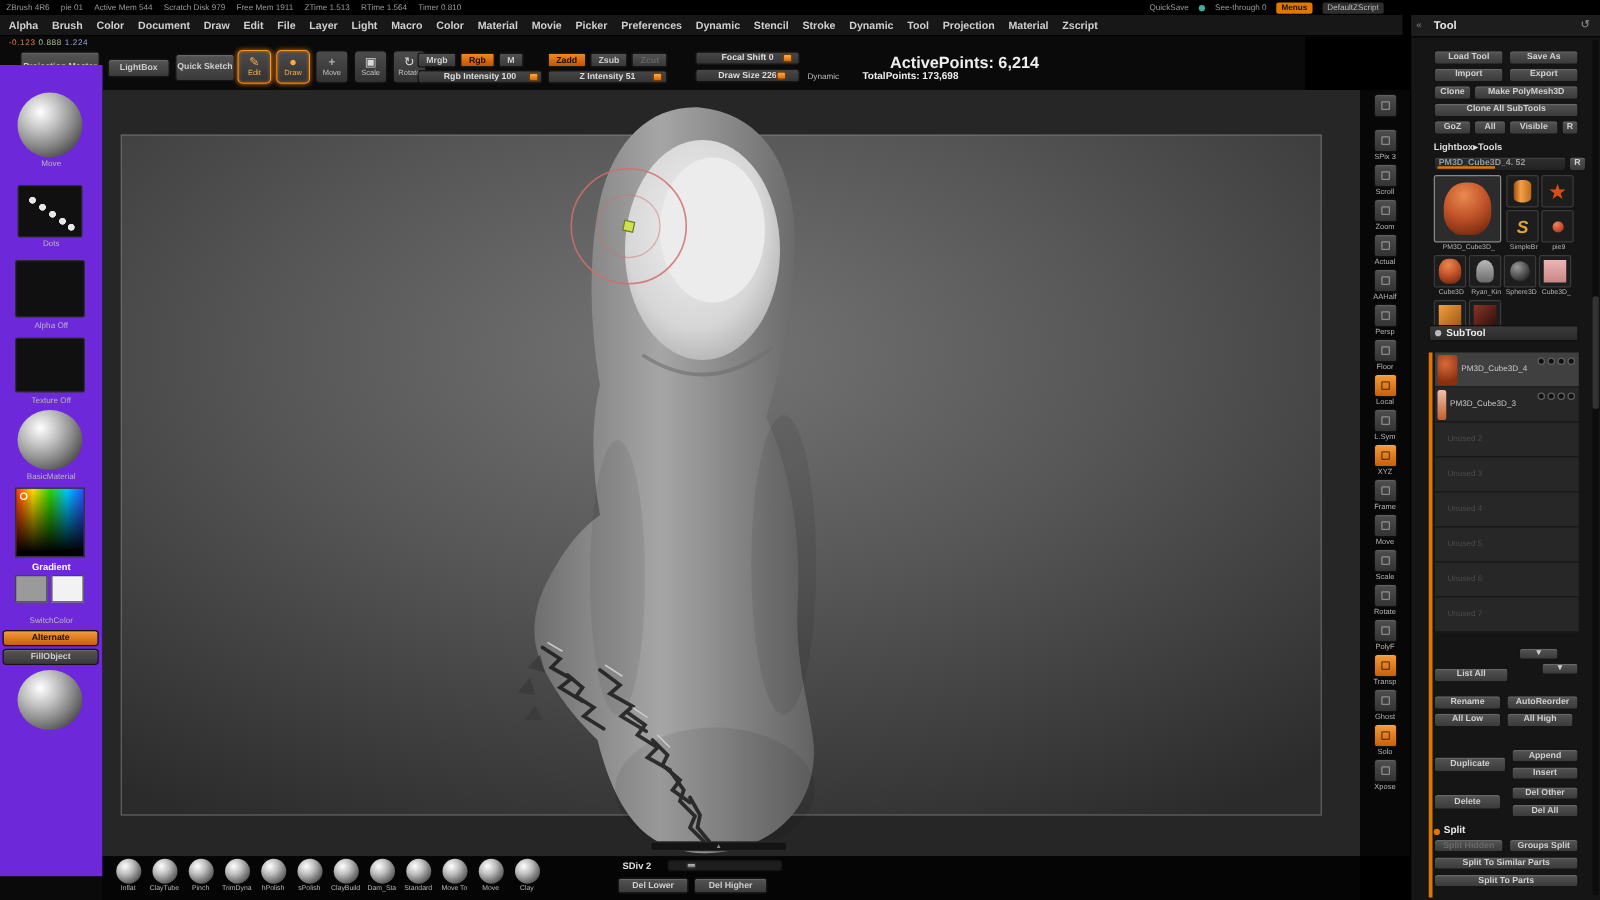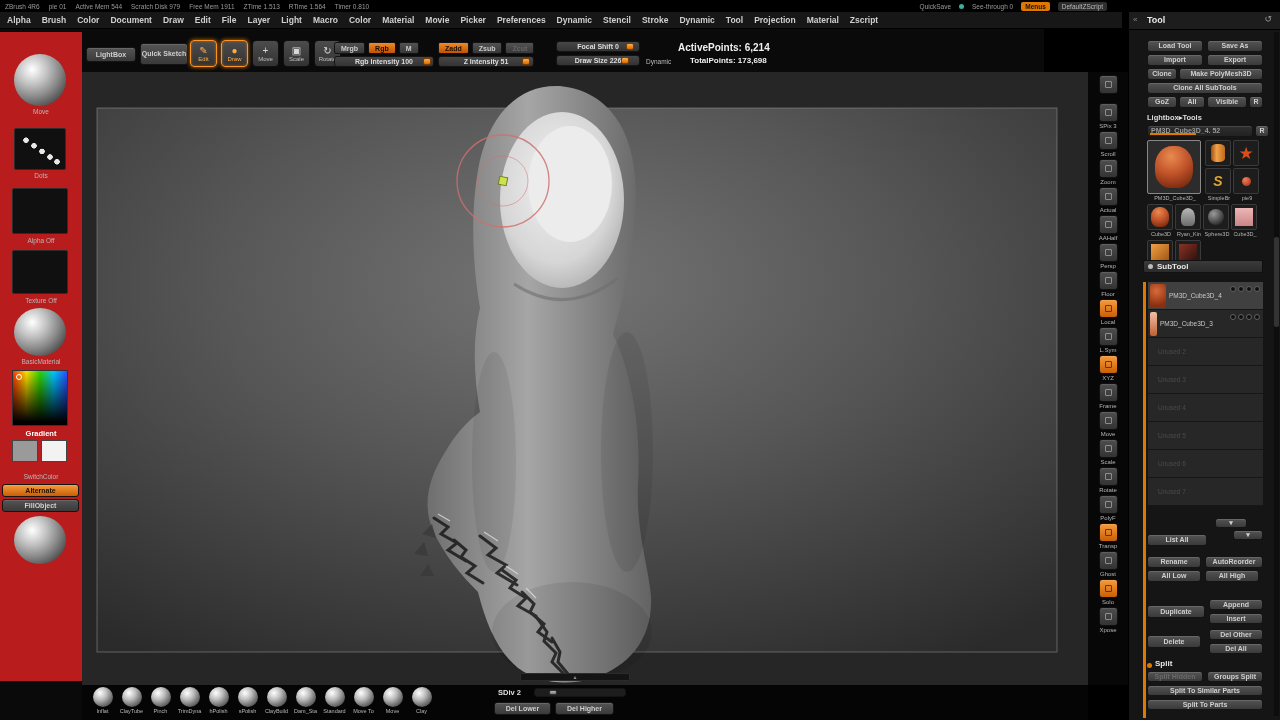--- a/index.html
+++ b/index.html
@@ -36,21 +36,21 @@
 
   
   #toolbar{position:absolute;left:0;top:36px;width:1280px;height:36px}
   .mode-btn{width:27px;height:27px;border-radius:4px;background:linear-gradient(#4c4c4c,#323232);border:1px solid #101010;display:flex;flex-direction:column;align-items:center;justify-content:center}
   .mode-glyph{font-size:10px;color:#d8d8d8;line-height:11px}
   .mode-label{font-size:6px;color:#c0c0c0;line-height:7px}
   .mode-btn.on{border-color:#ff9420;box-shadow:0 0 4px rgba(255,140,20,.8),inset 0 0 3px rgba(255,140,20,.5)}
   .mode-btn.on .mode-glyph,.mode-btn.on .mode-label{color:#ffab40}
 
   
-  #left-panel{position:absolute;left:0;top:32px;width:82px;height:649px;background:#b91c1c}
+  #left-panel{position:absolute;left:0;top:52px;width:82px;height:649px;background:#6d28d9}
   .side-label{position:absolute;left:0;width:82px;text-align:center;font-size:6.5px;color:#b8b8b8;white-space:nowrap}
   .side-label.bright{color:#fff;font-size:7.5px;font-weight:bold}
   .thumb-box{position:absolute;background:#101010;border:1px solid #2c2c2c;border-radius:2px}
   .thumb-box.dots{background-color:#101010;background-image:
     radial-gradient(circle at 22% 28%,#e8e8e8 0 2.5px,transparent 3px),
     radial-gradient(circle at 38% 42%,#e8e8e8 0 2.5px,transparent 3px),
     radial-gradient(circle at 54% 56%,#e8e8e8 0 2.5px,transparent 3px),
     radial-gradient(circle at 70% 70%,#e8e8e8 0 2.5px,transparent 3px),
     radial-gradient(circle at 84% 82%,#e8e8e8 0 2.5px,transparent 3px)}
   #color-picker{position:absolute;border:1px solid #333;background:
@@ -218,21 +218,21 @@
     </div>
     <div class="slider" style="left:556px;top:5px;width:84px;height:11px">
       <span>Focal Shift 0</span>
       <span class="marker" style="left:84%"></span>
     </div>
     <div class="slider" style="left:556px;top:19px;width:84px;height:11px">
       <span>Draw Size 226</span>
       <span class="marker" style="left:78%"></span>
     </div>
     <span style="position:absolute;left:646px;top:22px;font-size:6.5px;color:#bbb">Dynamic</span>
-    <div style="position:absolute;left:678px;top:6px;font-size:10px;font-weight:bold;color:#efefef">ActivePoints: 6,214</div>
+    <div style="position:absolute;left:712px;top:6px;font-size:13px;font-weight:bold;color:#efefef">ActivePoints: 6,214</div>
     <div style="position:absolute;left:690px;top:20px;font-size:8px;font-weight:bold;color:#efefef">TotalPoints: 173,698</div>
   </div>
 
   <div id="left-panel">
     <div class="sphere" style="left:14px;top:22px;width:52px;height:52px"></div>
     <div class="side-label" style="top:76px">Move</div>
     <div class="thumb-box dots" style="left:14px;top:96px;width:52px;height:42px"></div>
     <div class="side-label" style="top:140px">Dots</div>
     <div class="thumb-box" style="left:12px;top:156px;width:56px;height:46px"></div>
     <div class="side-label" style="top:205px">Alpha Off</div>

